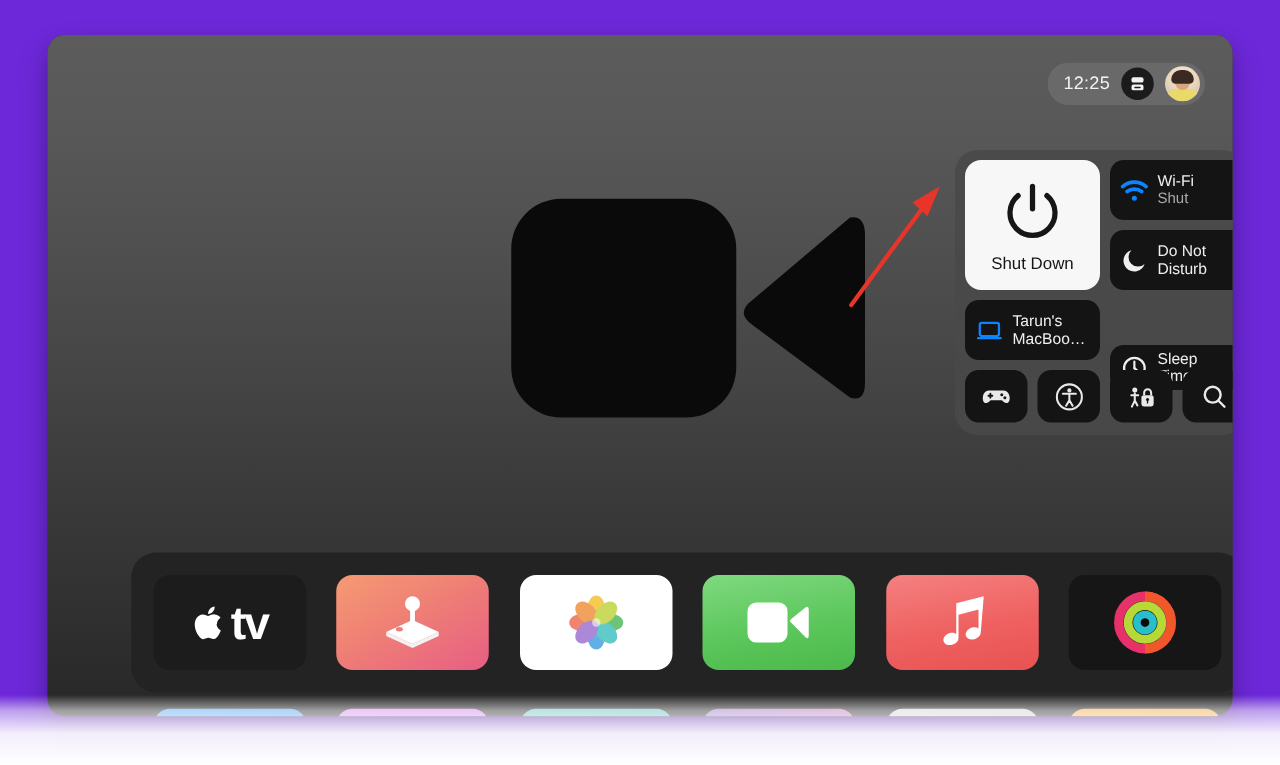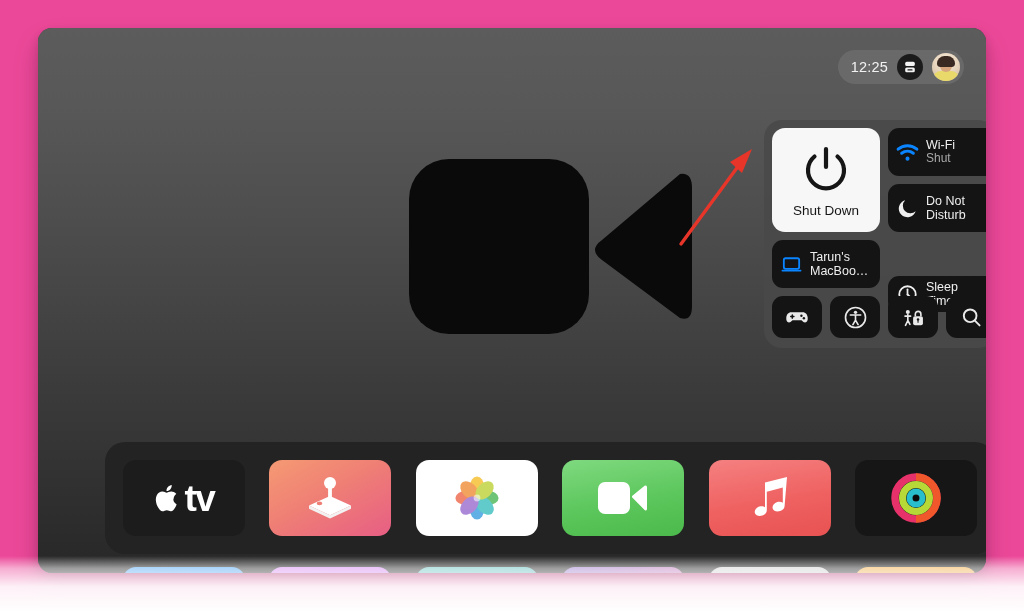--- a/index.html
+++ b/index.html
@@ -9,21 +9,21 @@
     height: 612px;
     overflow: hidden;
     background: #ffffff;
     font-family: "Liberation Sans", sans-serif;
   }
 
   #root {
     position: relative;
     width: 1024px;
     height: 612px;
-    background: #ec4899;
+    background: #6d28d9;
   }
 
   
   .screen-shadow {
     position: absolute;
     left: 38px;
     top: 28px;
     width: 948px;
     height: 545px;
     border-radius: 14px;

